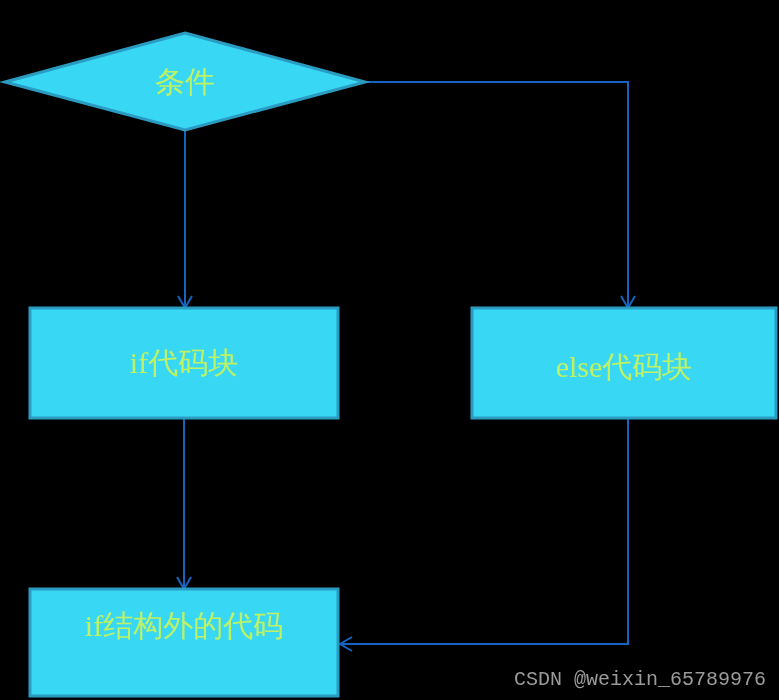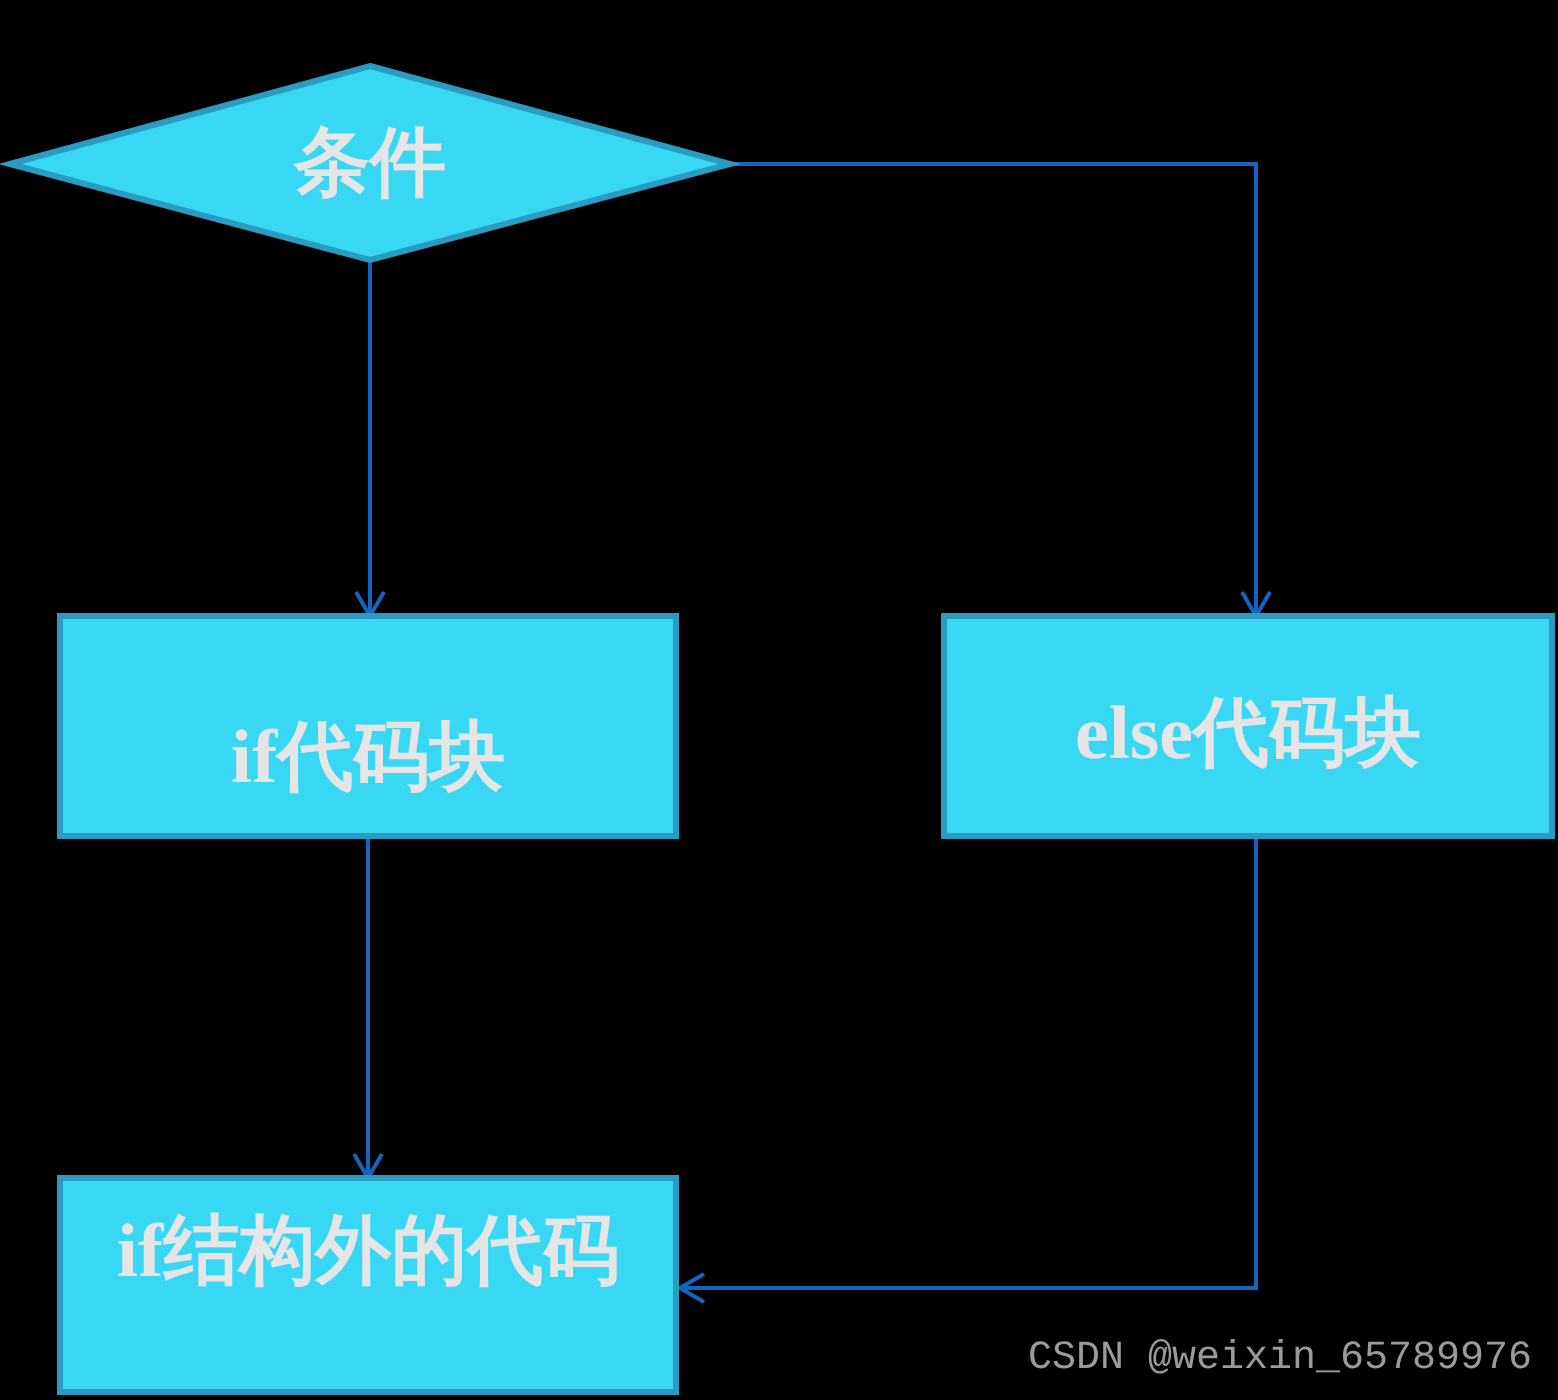--- a/index.html
+++ b/index.html
@@ -18,29 +18,28 @@
   .canvas svg {
     position: absolute;
     left: 0;
     top: 0;
   }
   .node-label {
     position: absolute;
     display: flex;
     align-items: center;
     justify-content: center;
-    color: #e5e5e5;
-    font-size: 38px;
+    color: #bef264;
+    font-size: 30px;
     line-height: 1;
     white-space: nowrap;
     pointer-events: none;
-    font-weight: bold;
   }
   .label-condition { left: 5px;   top: 33px;  width: 360px; height: 97px;  }
-  .label-if        { left: 30px;  top: 308px; width: 308px; height: 110px; margin-top: 16px; }
+  .label-if        { left: 30px;  top: 308px; width: 308px; height: 110px; }
   .label-else      { left: 472px; top: 308px; width: 304px; height: 118px; }
   .label-after     { left: 30px;  top: 572px; width: 308px; height: 107px; border-radius: 17px; }
   .watermark {
     position: absolute;
     right: 13px;
     bottom: 9px;
     color: #9b9b9b;
     font-size: 20px;
     font-family: Liberation Mono, monospace;
     white-space: nowrap;

